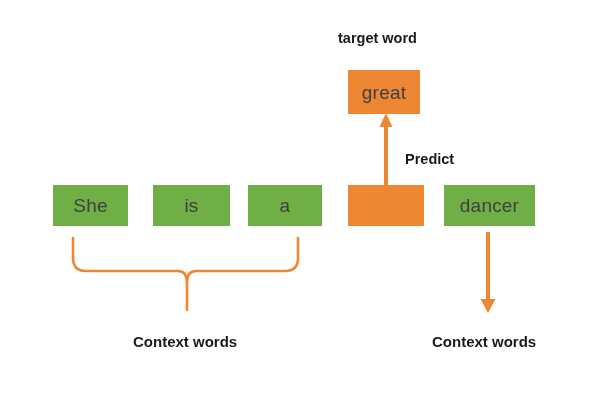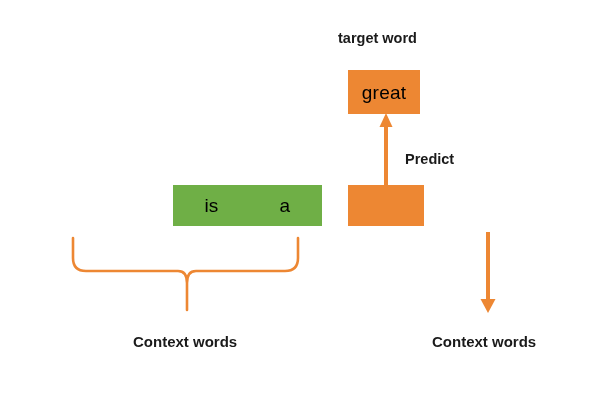--- a/index.html
+++ b/index.html
@@ -17,21 +17,21 @@
     background: #ffffff;
     overflow: hidden;
   }
 
   
   .word-box {
     position: absolute;
     display: flex;
     align-items: center;
     justify-content: center;
-    color: #000000;
+    color: #404040;
     font-size: 19px;
     font-weight: 400;
     letter-spacing: 0.2px;
     line-height: 1;
     user-select: none;
   }
   .word-box.green { background: #6FAF46; }
   .word-box.orange { background: #ED8733; }
 
   
@@ -89,25 +89,27 @@
                L 298,238" fill="none" stroke="#ED8733" stroke-width="2.6" stroke-linecap="round" stroke-linejoin="round"></path>
     </g>
   </svg>
 
   <div class="label" style="left:338px; top:31px;">target word</div>
 
   <div class="word-box orange" style="left:348px; top:70px; width:72px; height:44px;">great</div>
 
   <div class="label" style="left:405px; top:152px;">Predict</div>
 
+  <div class="word-box green" style="left:53px; top:185px; width:75px; height:41px;">She</div>
 
-  <div class="word-box green" style="left:153px; top:185px; width:77px; height:41px;margin-left:20px;">is</div>
+  <div class="word-box green" style="left:153px; top:185px; width:77px; height:41px;">is</div>
 
   <div class="word-box green" style="left:248px; top:185px; width:74px; height:41px;">a</div>
 
   <div class="word-box orange" style="left:348px; top:185px; width:76px; height:41px;"></div>
 
+  <div class="word-box green" style="left:444px; top:185px; width:91px; height:41px;">dancer</div>
 
   <div class="label small" style="left:133px; top:334px;">Context words</div>
 
   <div class="label small" style="left:432px; top:334px;">Context words</div>
 
 </div>
 
 </body></html>

